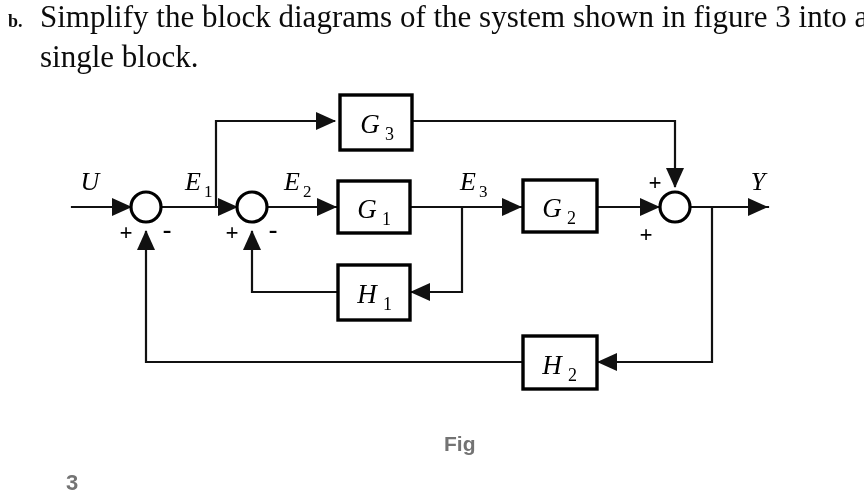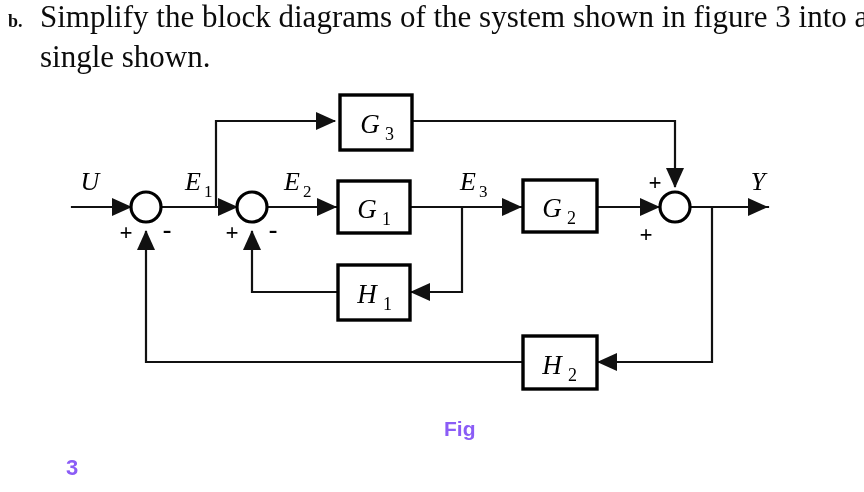--- a/index.html
+++ b/index.html
@@ -117,40 +117,41 @@
     fill: #000000;
     text-anchor: middle;
   }
 
   
   .caption {
     position: absolute;
     white-space: nowrap;
     font-family: "Liberation Sans", sans-serif;
     font-weight: bold;
-    color: #8b5cf6;
+    color: #737373;
+    margin-top: 15px;
   }
   #fig-caption {
     left: 444px;
     top: 417px;
     font-size: 21px;
   }
   #page-number {
     left: 66px;
     top: 455px;
     font-size: 22px;
   }
 </style>
 </head>
 <body>
 
 <div id="question">
   <div class="q-line" id="q-marker">b.</div>
   <div class="q-line" id="q-line-1">Simplify the block diagrams of the system shown in figure 3 into a</div>
-  <div class="q-line" id="q-line-2">single shown.</div>
+  <div class="q-line" id="q-line-2">single block.</div>
 </div>
 
 <div id="diagram-wrap">
 <svg id="diagram" width="864" height="492" viewBox="0 0 864 492" xmlns="http://www.w3.org/2000/svg">
 
   <path class="wire" d="M 72 207 L 131 207"></path>
   <polygon class="arrow-head" points="112,198 132,207 112,216"></polygon>
 
   <path class="wire" d="M 161 207 L 237 207"></path>
   <polygon class="arrow-head" points="218,198 238,207 218,216"></polygon>

